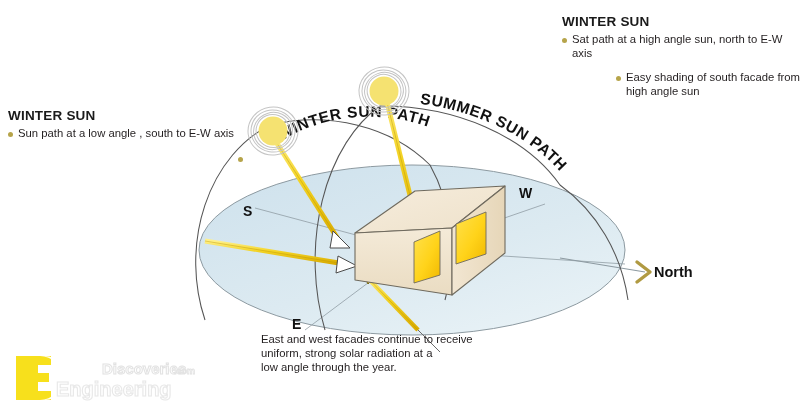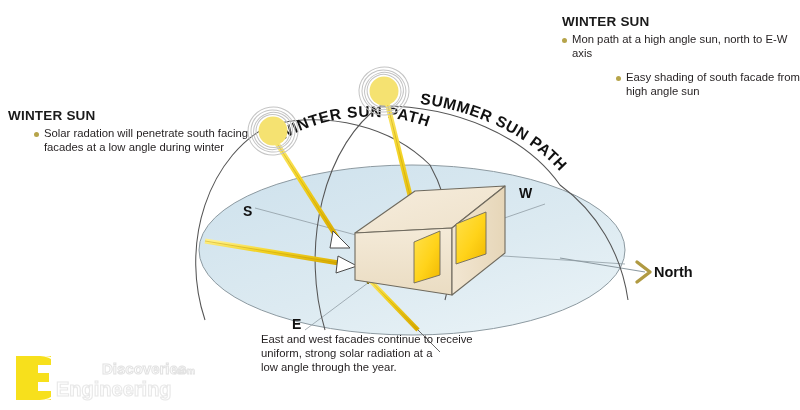--- a/index.html
+++ b/index.html
@@ -228,30 +228,32 @@
         <ellipse cx="384" cy="91" rx="17" ry="16.5" transform="rotate(24 384 91)"></ellipse>
       </g>
       <circle cx="384" cy="91" r="14.5" fill="#f5e271"></circle>
     </g>
   </svg>
 
   <div class="panel" id="winter-panel">
     <div class="panel-title">WINTER SUN</div>
     <div class="bullet-row">
       <span class="bullet-dot"></span>
-      <span class="bullet-text">Solar radation will penetrate south facing
-facades at a low angle during winter</span>
+      <span class="bullet-text">Sun path  at a low angle , south to E-W axis</span>
+    </div>
+    <div class="bullet-row">
+      <span class="bullet-dot"></span>
     </div>
   </div>
 
   <div class="panel" id="summer-panel">
     <div class="panel-title">WINTER SUN</div>
     <div class="bullet-row">
       <span class="bullet-dot"></span>
-      <span class="bullet-text">Mon path at a high angle sun, north to E-W axis</span>
+      <span class="bullet-text">Sat path at a high angle sun, north to E-W axis</span>
     </div>
     <div class="bullet-row">
       <span class="bullet-dot"></span>
       <span class="bullet-text">Easy shading of south facade from
 high angle sun</span>
     </div>
   </div>
 
   <div class="compass-label" id="label-S">S</div>
   <div class="compass-label" id="label-E">E</div>

